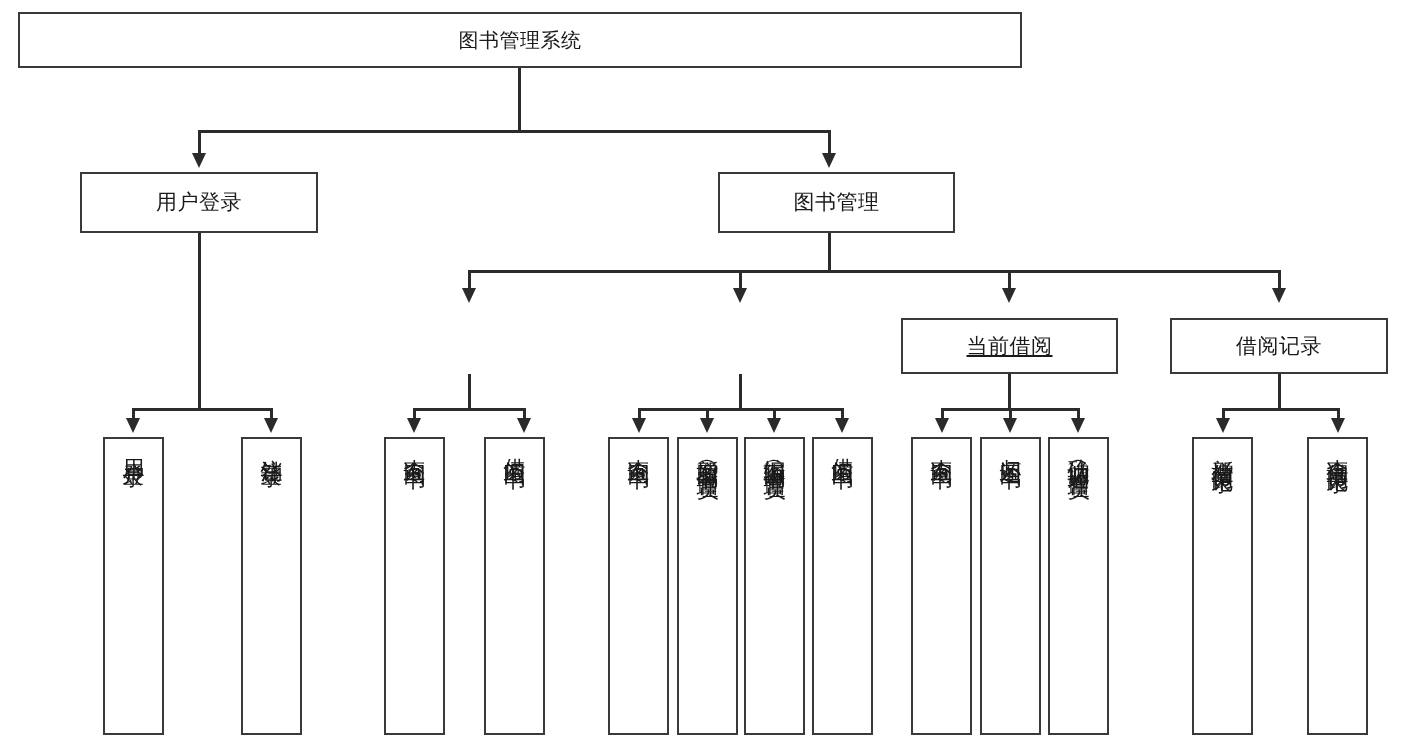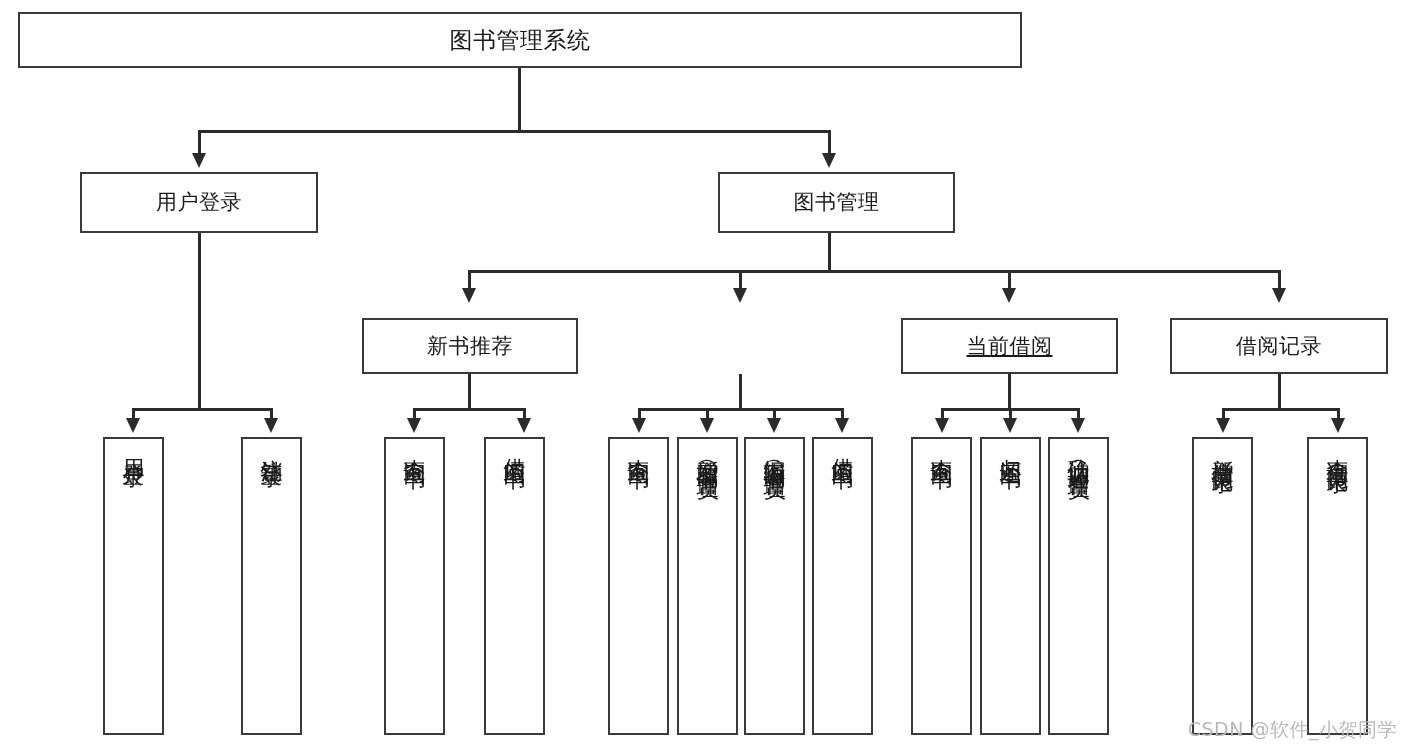--- a/index.html
+++ b/index.html
@@ -27,21 +27,21 @@
     text-align:center;
     line-height:1.15;
   }
   .node .lbl{
     display:block;
     letter-spacing:0.5px;
   }
   .node.h .lbl{
     font-size:21px;
   }
-  .node.root .lbl{ font-size:23px; }
+  .node.root .lbl{ font-size:20px; }
   
   .node.v{
     align-items:flex-start;
     padding-top:2px;
   }
   .node.v .lbl{
     writing-mode:vertical-rl;
     text-orientation:upright;
     font-size:22px;
     letter-spacing:3px;
@@ -112,23 +112,20 @@
   <div class="edge hline" style="left:468px;top:270px;width:813px;height:2.5px;"></div>
   <div class="edge vline" style="left:468px;top:270px;width:2.5px;height:20px;"></div>
   <div class="arrow" style="left:462px;top:288px;"></div>
   <div class="edge vline" style="left:739px;top:270px;width:2.5px;height:20px;"></div>
   <div class="arrow" style="left:733px;top:288px;"></div>
   <div class="edge vline" style="left:1008px;top:270px;width:2.5px;height:20px;"></div>
   <div class="arrow" style="left:1002px;top:288px;"></div>
   <div class="edge vline" style="left:1278px;top:270px;width:2.5px;height:20px;"></div>
   <div class="arrow" style="left:1272px;top:288px;"></div>
 
-  <div class="node h" style="left:362px;top:318px;width:216px;height:56px;">
-    <span class="lbl">新书推荐</span>
-  </div>
   <div class="node h" style="left:901px;top:318px;width:217px;height:56px;text-decoration:underline;">
     <span class="lbl">当前借阅</span>
   </div>
   <div class="node h" style="left:1170px;top:318px;width:218px;height:56px;">
     <span class="lbl">借阅记录</span>
   </div>
 
   <div class="edge vline" style="left:468px;top:374px;width:2.5px;height:36px;"></div>
   <div class="edge hline" style="left:413px;top:408px;width:112px;height:2.5px;"></div>
   <div class="edge vline" style="left:413px;top:408px;width:2.5px;height:12px;"></div>
@@ -200,15 +197,14 @@
     <span class="lbl">确认归还（管理员）</span>
   </div>
 
   <div class="node v" style="left:1192px;top:437px;width:61px;height:298px;">
     <span class="lbl">新增借阅记录</span>
   </div>
   <div class="node v" style="left:1307px;top:437px;width:61px;height:298px;">
     <span class="lbl">查询借阅记录</span>
   </div>
 
-  <div id="watermark">CSDN @软件_小贺同学</div>
 
 </div>
 
 </body></html>

